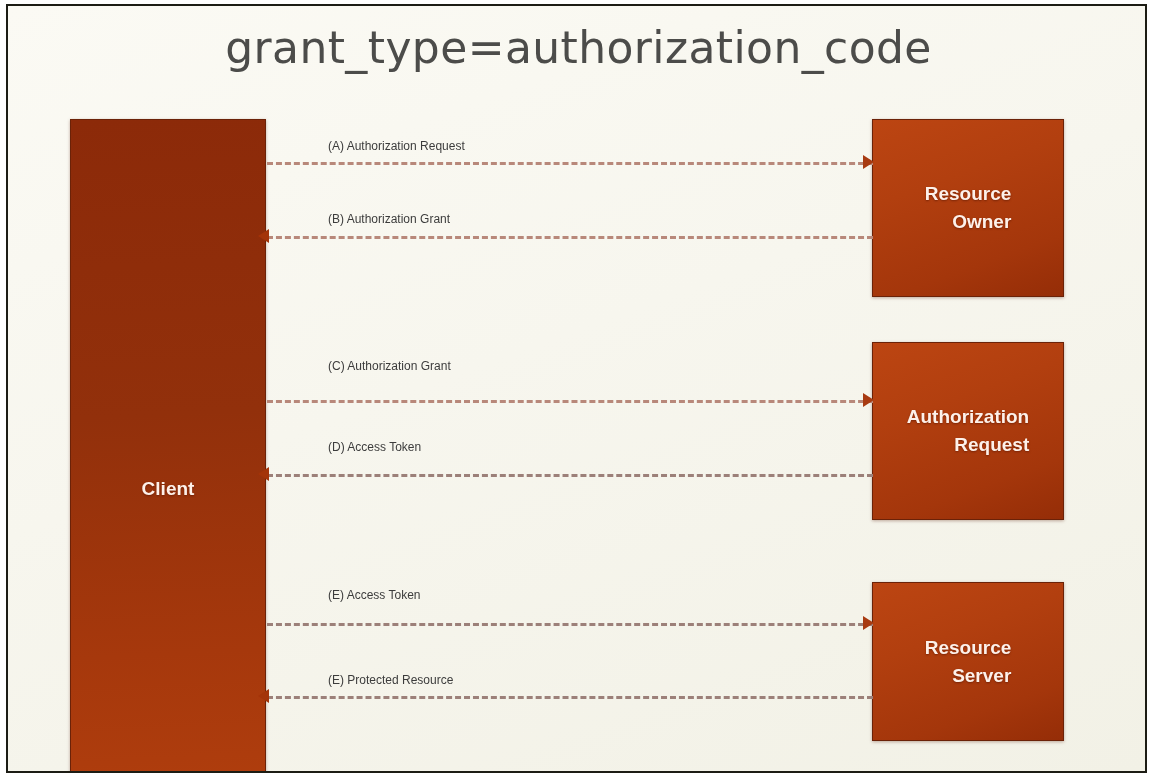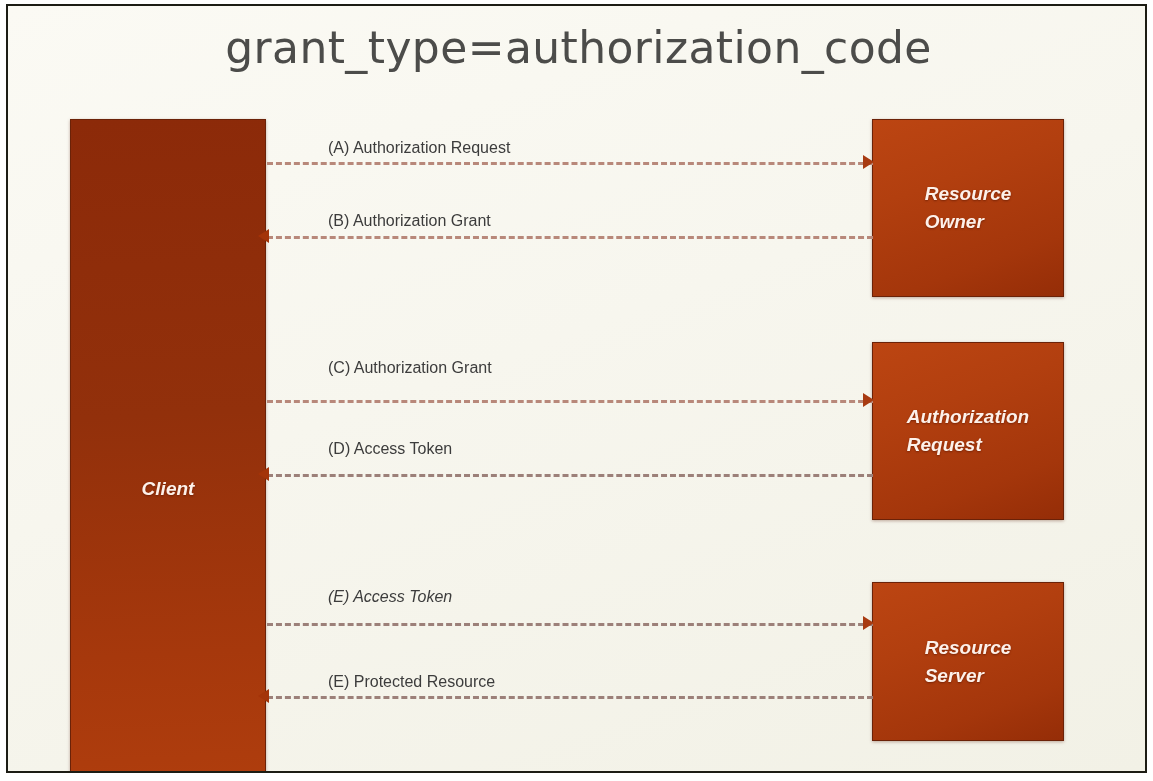--- a/index.html
+++ b/index.html
@@ -43,27 +43,26 @@
 
   
   .node {
     position: absolute;
     box-sizing: border-box;
     border: 1px solid #6b2208;
     color: #fdf1ea;
     font-size: 19px;
     font-weight: bold;
     line-height: 1.45;
-    text-align: left;
+    text-align: right;
     display: flex;
     align-items: center;
     justify-content: center;
     text-shadow: 0 1px 2px rgba(80, 18, 0, 0.55);
     box-shadow: 0 1px 3px rgba(90, 30, 10, 0.35);
-    font-style: italic;
   }
 
   #client-box {
     left: 62px;
     top: 113px;
     width: 196px;
     height: 740px;
     background: linear-gradient(177deg, #8c2a09 0%, #92300b 40%, #a6380c 72%, #b4400e 100%);
   }
 
@@ -101,21 +100,21 @@
     left: 855px;
   }
   .arrow.left {
     border-right: 11px solid #a33409;
     left: 250px;
   }
 
   
   .flow-label {
     position: absolute;
-    font-size: 16px;
+    font-size: 12px;
     color: #3c3c3c;
     white-space: nowrap;
     font-family: "Liberation Sans", sans-serif;
   }
 </style>
 </head>
 <body>
 
 <div id="slide">
 
@@ -149,21 +148,21 @@
   <div class="arrow left" style="top:223px;"></div>
 
   <div class="flow-label" style="left:320px; top:353px;">(C) Authorization Grant</div>
   <div class="flow-line" style="top:394px;"></div>
   <div class="arrow right" style="top:387px;"></div>
 
   <div class="flow-label" style="left:320px; top:434px;">(D) Access Token</div>
   <div class="flow-line dark" style="top:468px;"></div>
   <div class="arrow left" style="top:461px;"></div>
 
-  <div class="flow-label" style="left:320px; top:582px;font-style:italic;">(E) Access Token</div>
+  <div class="flow-label" style="left:320px; top:582px;">(E) Access Token</div>
   <div class="flow-line dark" style="top:617px;"></div>
   <div class="arrow right" style="top:610px;"></div>
 
   <div class="flow-label" style="left:320px; top:667px;">(E) Protected Resource</div>
   <div class="flow-line dark" style="top:690px;"></div>
   <div class="arrow left" style="top:683px;"></div>
 
 </div>
 
 </body></html>

